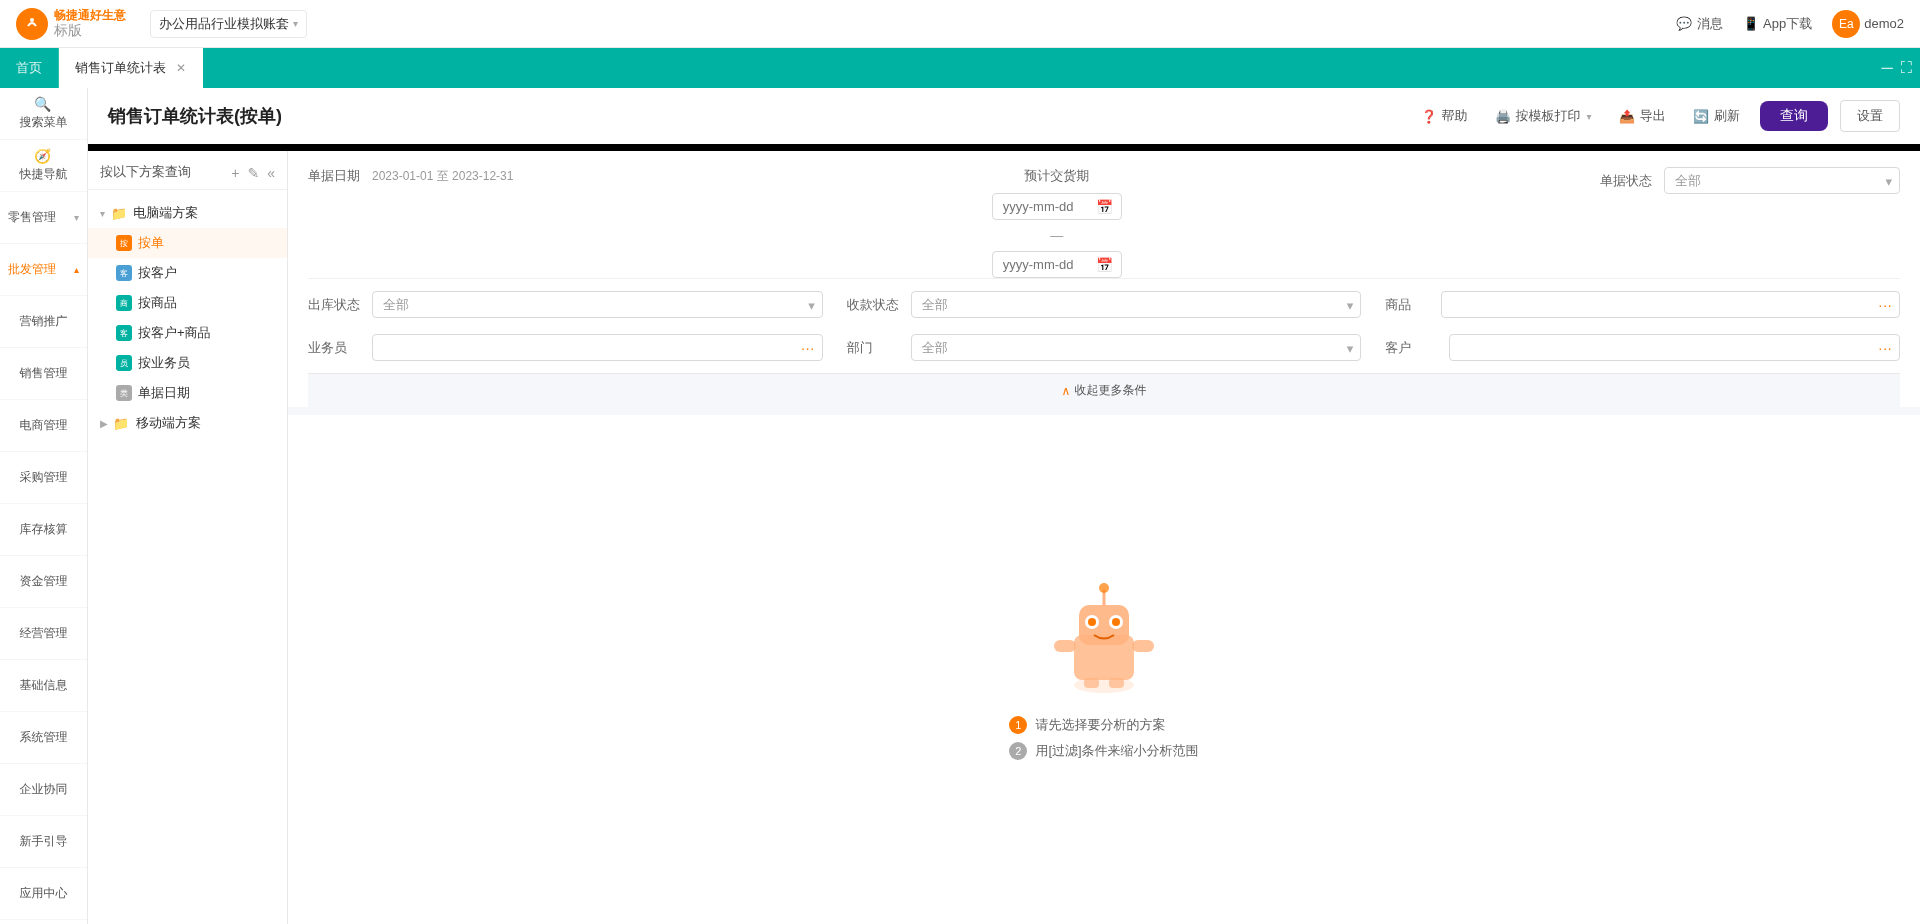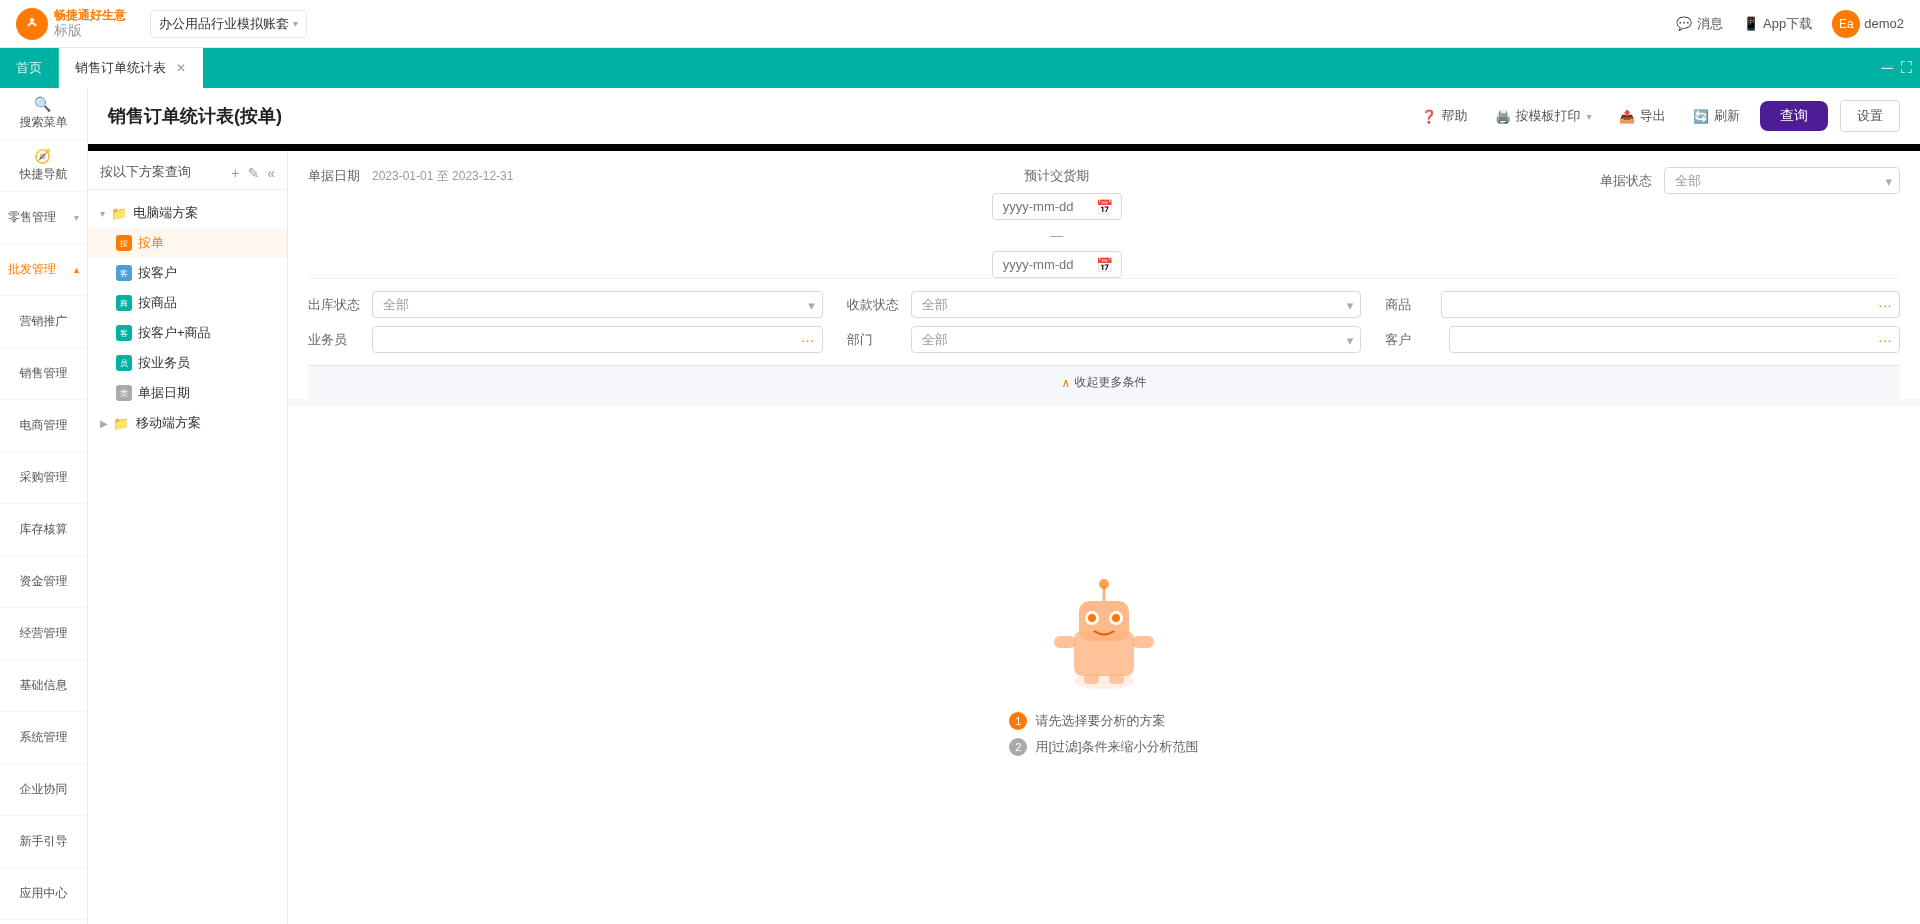--- a/index.html
+++ b/index.html
@@ -646,21 +646,21 @@
                   <option value="all">全部</option>
                   <option value="draft">草稿</option>
                   <option value="approved">已审核</option>
                   <option value="completed">已完成</option>
                 </select>
                 <span style="position:absolute;right:8px;top:50%;transform:translateY(-50%);color:#aaa;pointer-events:none;">▾</span>
               </div>
             </div>
           </div>
 
-          <div style="display:flex;align-items:flex-start;gap:24px;margin-bottom:8px;">
+          <div style="display:flex;align-items:flex-start;gap:24px;margin-bottom:16px;">
 
             <div style="display:flex;align-items:center;gap:8px;flex:1;">
               <span class="filter-label">出库状态</span>
               <div style="position:relative;flex:1;">
                 <select style="width:100%;border:1px solid #d9d9d9;border-radius:4px;padding:5px 28px 5px 10px;font-size:13px;color:#999;background:#fff;outline:none;appearance:none;cursor:pointer;">
                   <option value="all">全部</option>
                   <option value="not-shipped">未发货</option>
                   <option value="partial">部分发货</option>
                   <option value="shipped">已发货</option>
                 </select>

